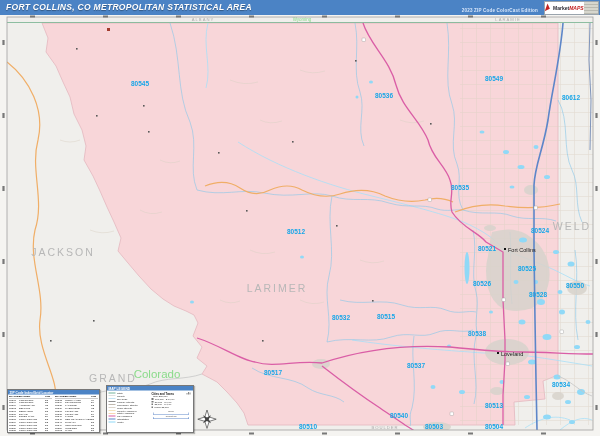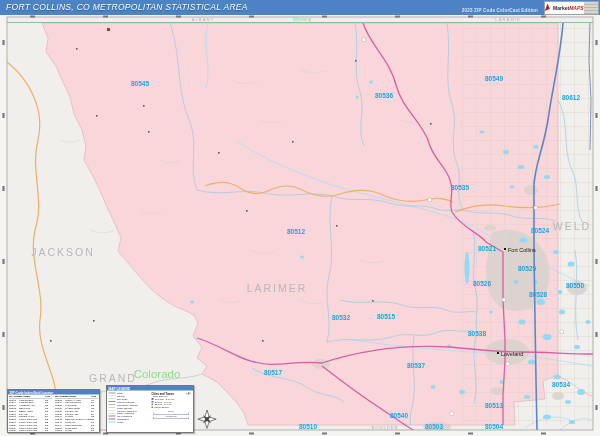--- a/index.html
+++ b/index.html
@@ -1,21 +1,21 @@
 <!DOCTYPE html>
 <html><head>
 <meta charset="utf-8">
 <style>
   html,body{margin:0;padding:0;background:#e9e9e9;}
   #stage{position:relative;width:600px;height:436px;overflow:hidden;background:#f5f4f1;
          font-family:"Liberation Sans",sans-serif;}
   
   #hdr{position:absolute;left:0;top:0;width:600px;height:15px;background:#4b83c5;}
   #hdr-title{position:absolute;left:6px;top:0;height:15px;line-height:15px;color:#fff;
-             font-size:8.5px;font-weight:normal;font-style:italic;letter-spacing:.3px;
+             font-size:8.5px;font-weight:bold;font-style:italic;letter-spacing:.3px;
              text-shadow:0 1px 1px rgba(0,0,0,.35);white-space:nowrap;}
   #hdr-edition{position:absolute;right:62px;bottom:2px;color:#d9e7fb;font-size:4.5px;
                font-weight:bold;letter-spacing:.2px;}
   #logo{position:absolute;right:1px;top:1px;width:55px;height:14px;display:flex;
         border:1px solid #9aa4ad;background:#fff;box-sizing:border-box;}
   #logo .lg-main{flex:1;position:relative;display:flex;align-items:center;padding-left:8px;
         font-size:5px;white-space:nowrap;overflow:hidden;}
   #logo .lg-mark{position:absolute;left:1px;top:2px;width:0;height:0;
         border-left:4px solid #c32222;border-top:4px solid transparent;border-bottom:4px solid transparent;
         transform:rotate(20deg);}

